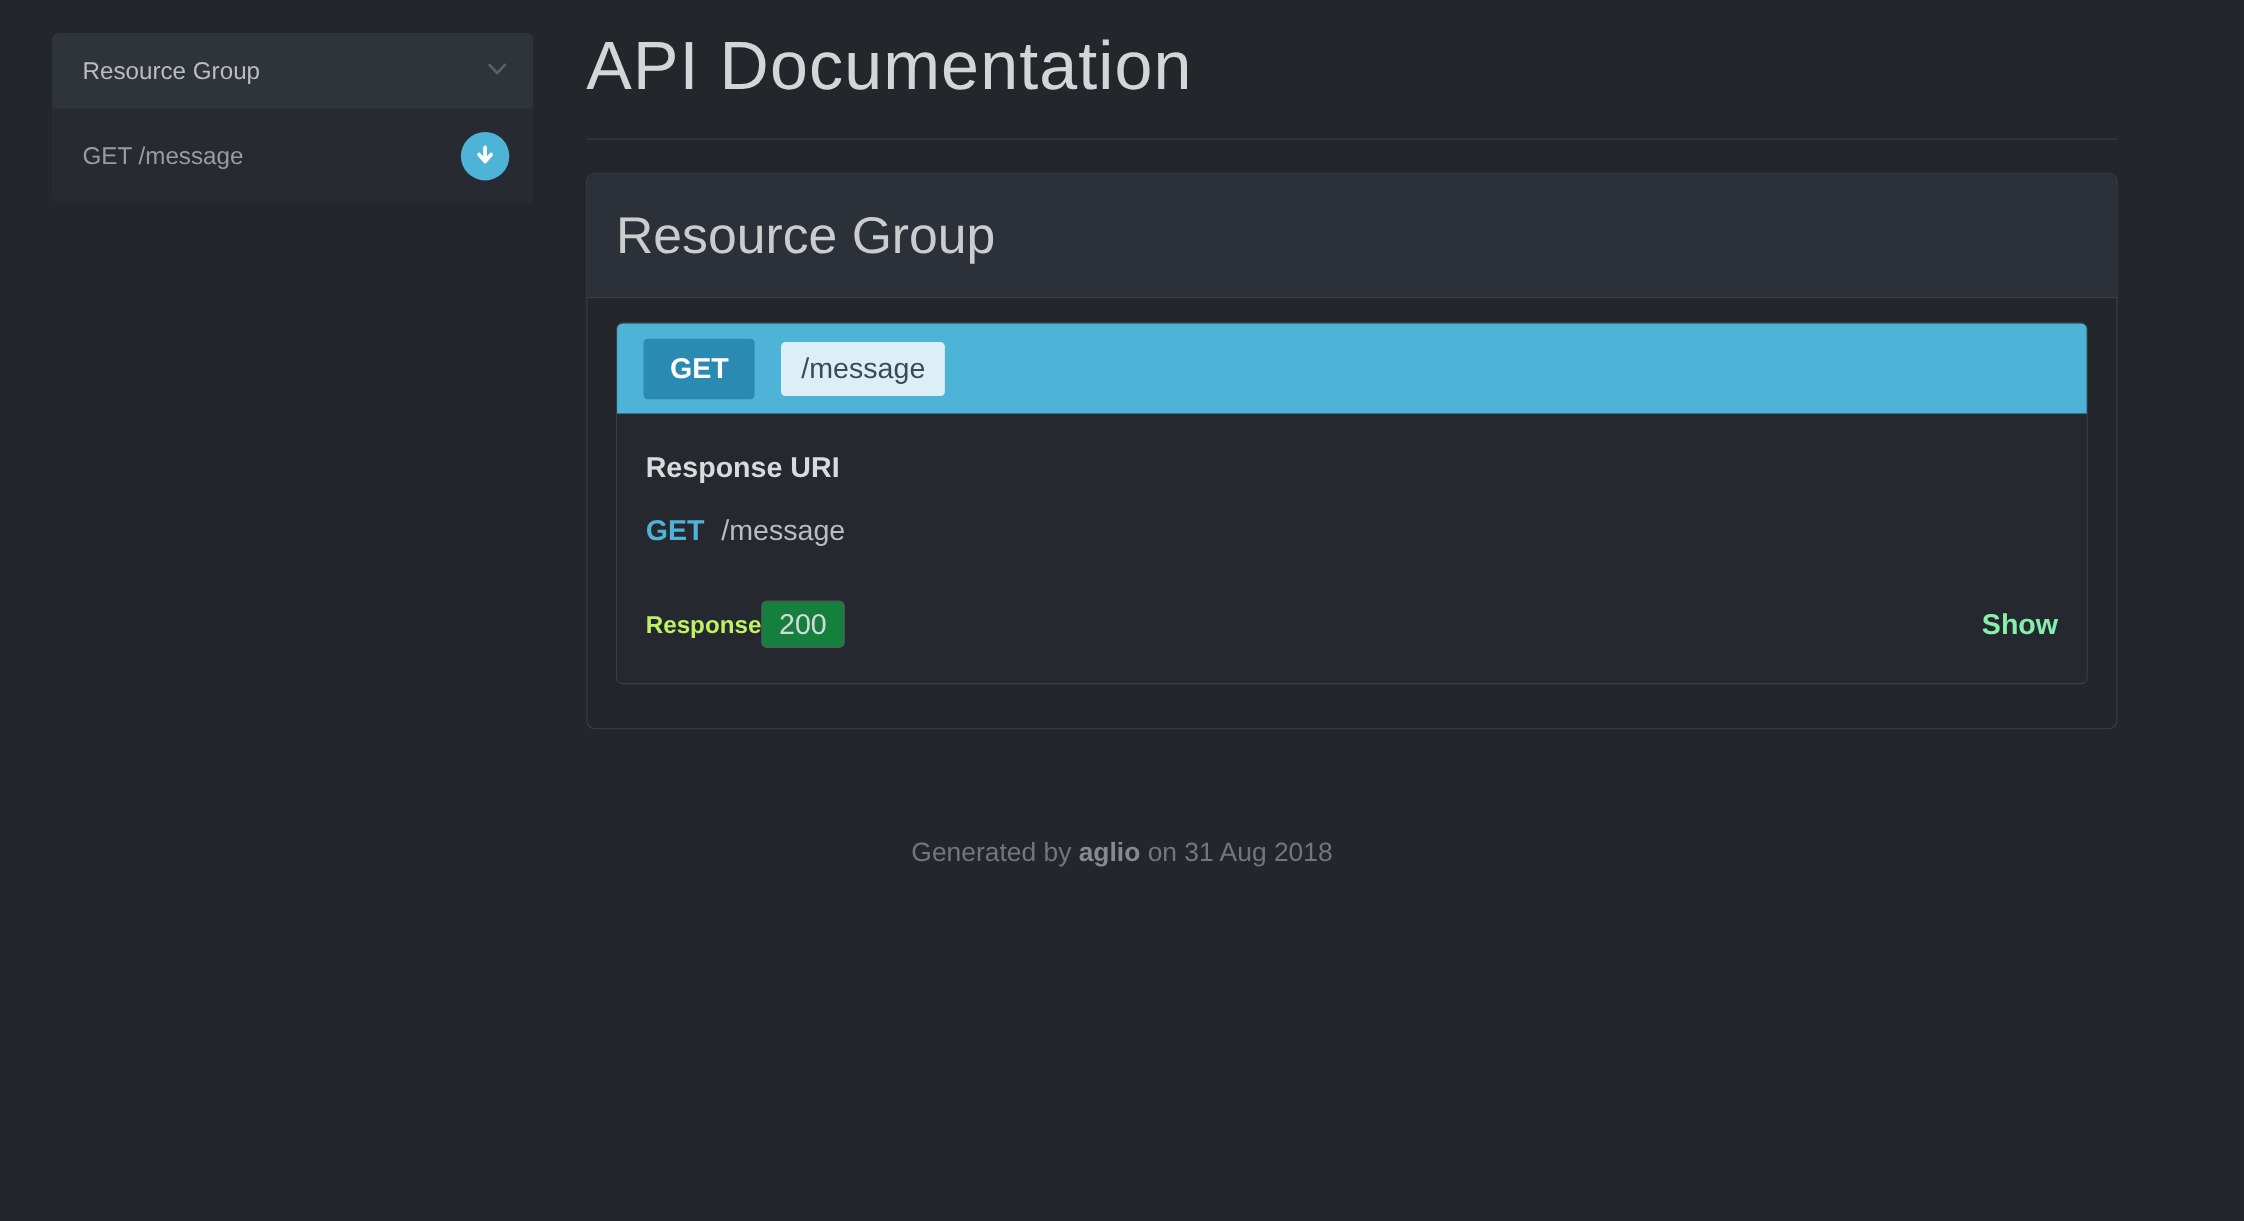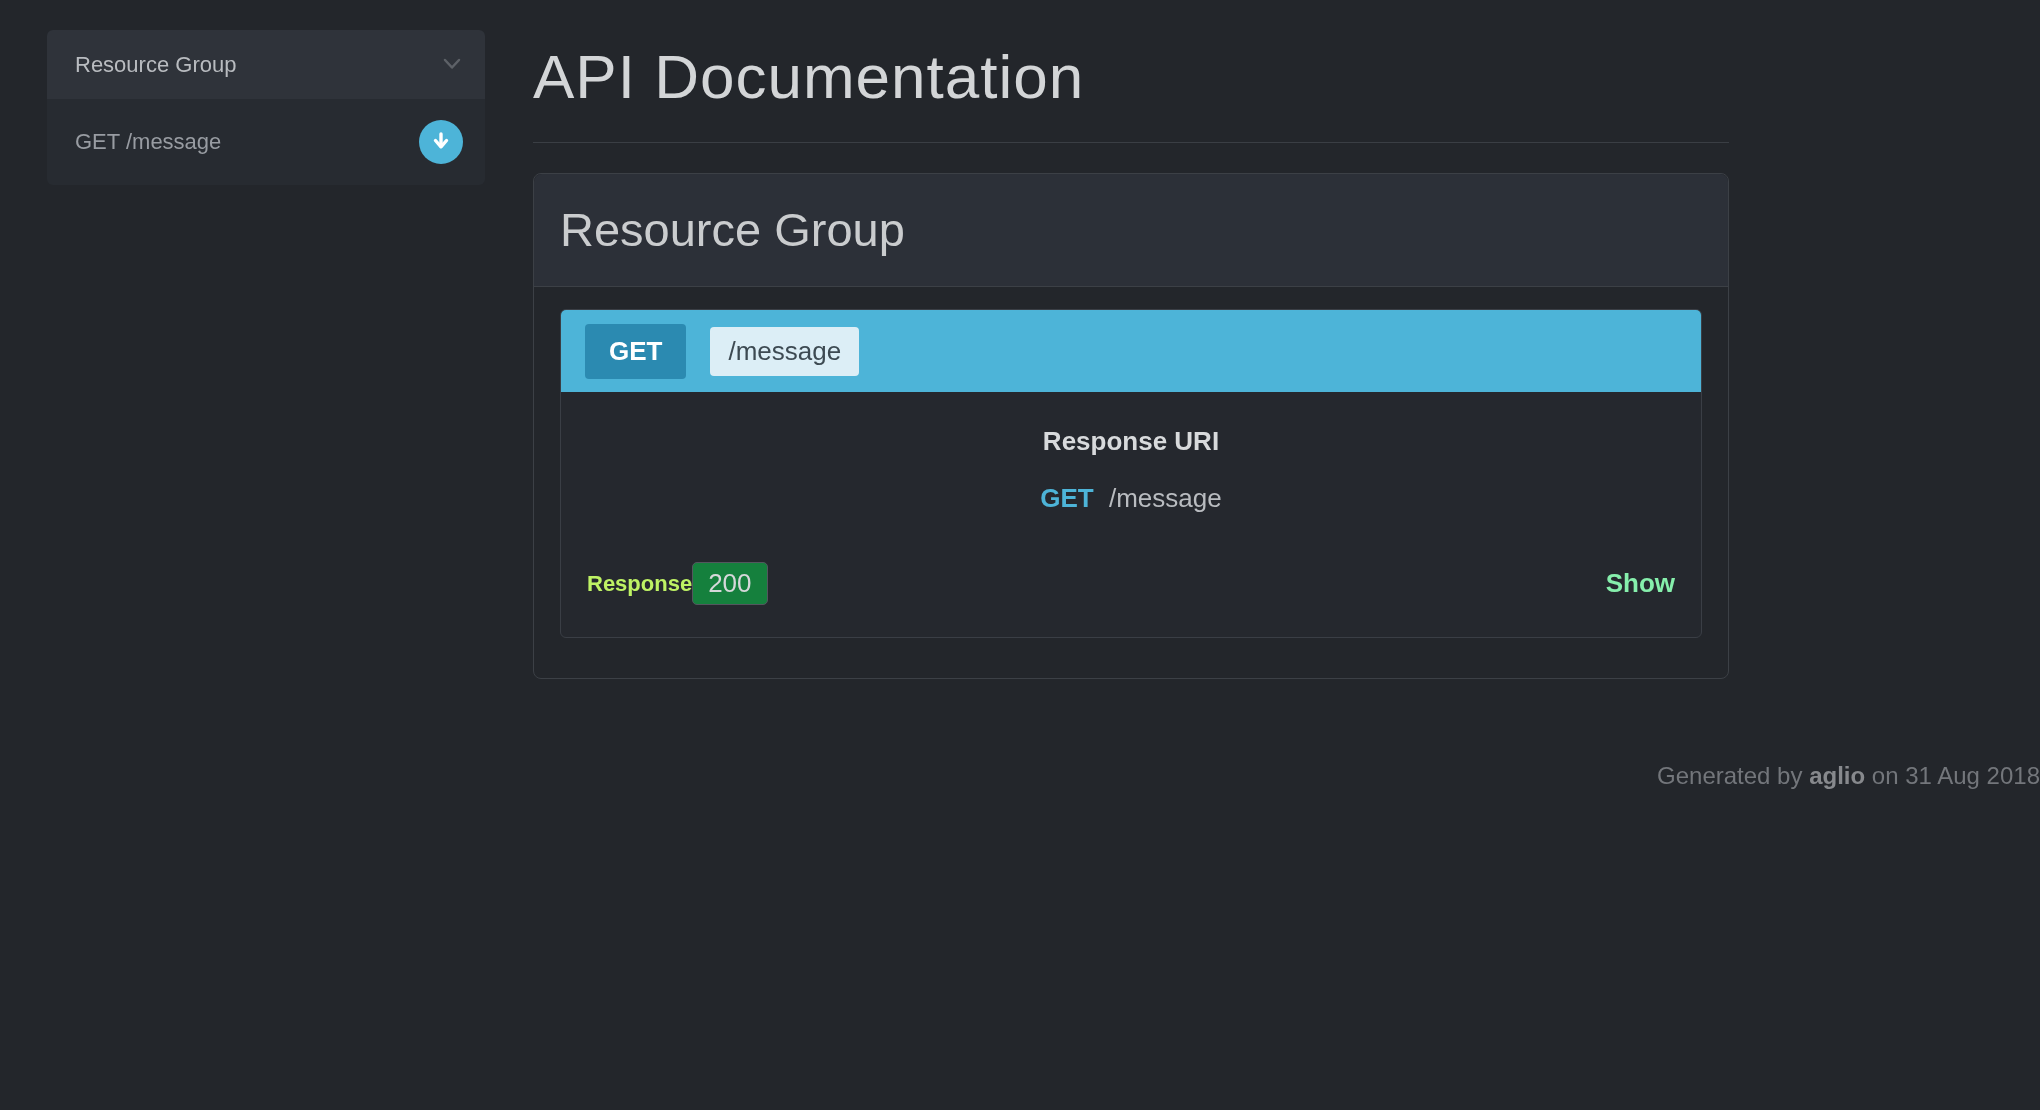--- a/index.html
+++ b/index.html
@@ -30,40 +30,40 @@
   }
   .sidebar-item .label { color: #989ca2; font-size: 22px; }
   .circle-btn {
     width: 44px; height: 44px; border-radius: 50%;
     background: var(--color-accent, #4db4d8);
     display: flex; align-items: center; justify-content: center;
     border: none; cursor: pointer; flex: 0 0 auto;
   }
 
   
-  .content { position: absolute; left: 533px; top: 16px; width: 1196px; }
+  .content { position: absolute; left: 533px; top: 0; width: 1392px; }
   .page-title {
     margin: 30px 0 0 0; font-size: 62px; font-weight: 300;
     line-height: 1; color: #d3d5d7; letter-spacing: 1px;
   }
   .title-divider { border: none; border-top: 1px solid #3a3e44; margin: 34px 0 0 0; }
 
   .panel { margin-top: 30px; border: 1px solid #3c4046; border-radius: 8px; }
   .panel-header {
     background: #2c3038; border-bottom: 1px solid #3c4046;
     border-radius: 8px 8px 0 0; padding: 26px;
   }
   .panel-title { margin: 0; font-size: 47px; font-weight: 300; line-height: 60px; color: #caccce; }
   .panel-body { padding: 22px 26px 40px; }
   .resource-heading {
     font-size: 22px; font-weight: bold; letter-spacing: 0.4px;
     color: #b2b5b9; margin: 18px 0 30px;
   }
 
-  .action-card { border: 1px solid #3a3e45; border-radius: 6px; background: #25282e; text-align: center; }
+  .action-card { border: 1px solid #3a3e45; border-radius: 6px; background: #25282e; }
   .action-heading {
     background: var(--color-accent, #4db4d8); height: 82px;
     display: flex; align-items: center; gap: 24px; padding: 0 24px;
     border-radius: 5px 5px 0 0; cursor: pointer;
   }
   .method-badge {
     background: var(--color-method-badge, #2b8ab1); color: #ffffff;
     font-weight: bold; font-size: 26px; padding: 12px 24px; border-radius: 4px;
   }
   .uri-pill {
@@ -80,21 +80,21 @@
   .response-row { display: flex; align-items: center; margin-top: 48px; }
   .response-label { font-size: 22px; font-weight: bold; color: #bef264; }
   .response-code {
     margin-left: 0; border: 1px solid #53575e; border-radius: 5px;
     padding: 5px 15px; font-size: 26px; color: #d6d8da; background: #15803d;
   }
   .show-toggle { margin-left: auto; font-size: 26px; font-weight: bold; color: #86efac; cursor: pointer; }
 
   .page-footer {
     position: absolute; left: 0; top: 762px; width: 2040px;
-    text-align: right; font-size: 24px; color: #73767b;
+    text-align: center; font-size: 24px; color: #73767b;
   }
   .page-footer .tool { font-weight: bold; color: #87898d; }
 </style>
 </head>
 <body>
 
 <aside class="sidebar">
   <div class="sidebar-header">
     <span class="label">Resource Group</span>
     <span class="chevron">

